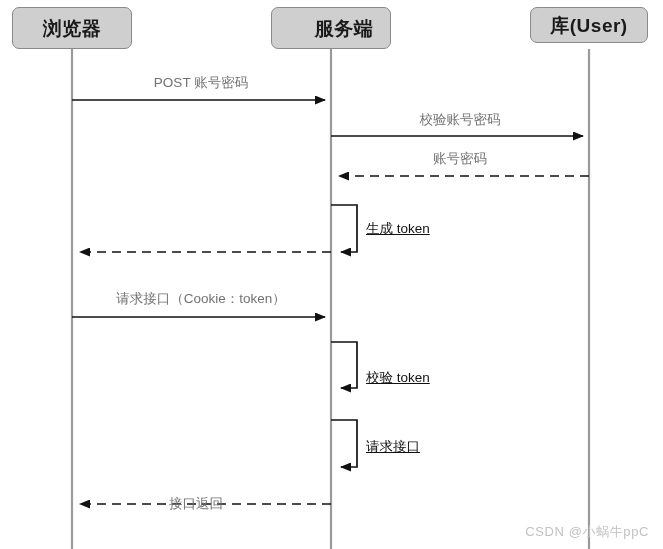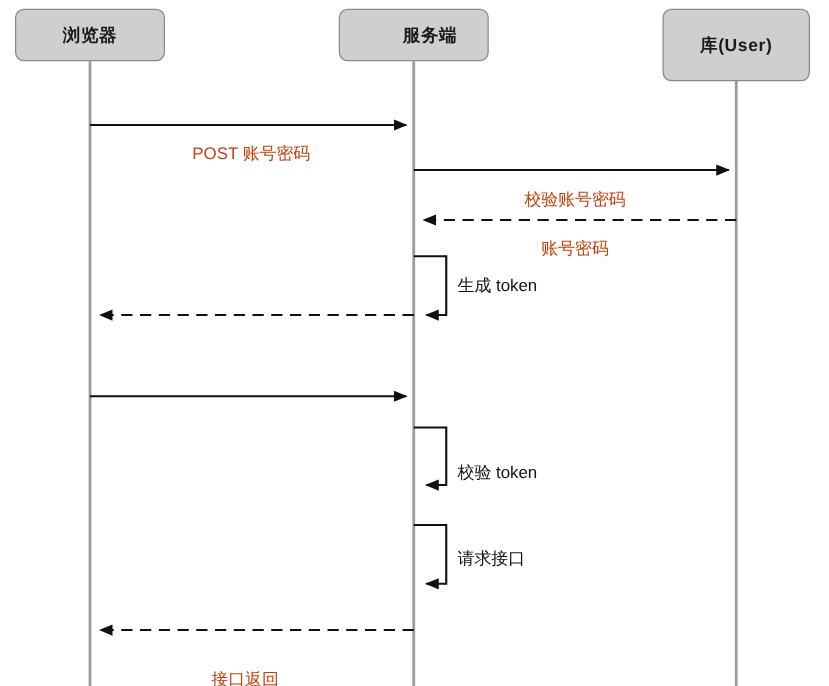--- a/index.html
+++ b/index.html
@@ -33,45 +33,45 @@
   .participant {
     position: absolute;
     box-sizing: border-box;
     border: 1.4px solid #8a8a8a;
     border-radius: 7px;
     background: #cfcfcf;
     display: flex;
     align-items: center;
     justify-content: center;
     color: #1a1a1a;
-    font-size: 14px;
+    font-size: 19px;
     font-weight: 700;
     letter-spacing: 0.5px;
     line-height: 1;
   }
   .p-browser { left: 12px;  top: 7px; width: 120px; height: 42px; }
   .p-server  { left: 271px; top: 7px; width: 120px; height: 42px; padding-left: 26px; }
-  .p-db      { left: 530px; top: 7px; width: 118px; height: 58px; }
+  .p-db      { left: 530px; top: 7px; width: 118px; height: 36px; }
 
   
   .msg-label {
     position: absolute;
-    color: #c2410c;
+    color: #737373;
     font-size: 13.5px;
     white-space: nowrap;
     line-height: 1;
     transform: translateX(-50%);
-    margin-top: 40px;
   }
   .self-label {
     position: absolute;
     color: #111111;
     font-size: 13.5px;
     white-space: nowrap;
     line-height: 1;
+    text-decoration: underline;
   }
 
   
   .watermark {
     position: absolute;
     right: 14px;
     bottom: 11px;
     color: #c2c2c2;
     font-size: 13px;
     letter-spacing: 0.6px;
@@ -138,21 +138,23 @@
 
   <div class="msg-label" style="left:201px; top:76px;">POST 账号密码</div>
 
   <div class="msg-label" style="left:460px; top:113px;font-family:Liberation Serif, serif;">校验账号密码</div>
 
   <div class="msg-label" style="left:460px; top:152px;">账号密码</div>
 
   <div class="self-label" style="left:366px; top:222px;">生成 token</div>
 
 
+  <div class="msg-label" style="left:201px; top:292px;">请求接口（Cookie：token）</div>
 
   <div class="self-label" style="left:366px; top:371px;">校验 token</div>
 
   <div class="self-label" style="left:366px; top:440px;">请求接口</div>
 
   <div class="msg-label" style="left:196px; top:497px;">接口返回</div>
 
+  <div class="watermark">CSDN @小蜗牛ppC</div>
 
 </div>
 
 </body></html>

